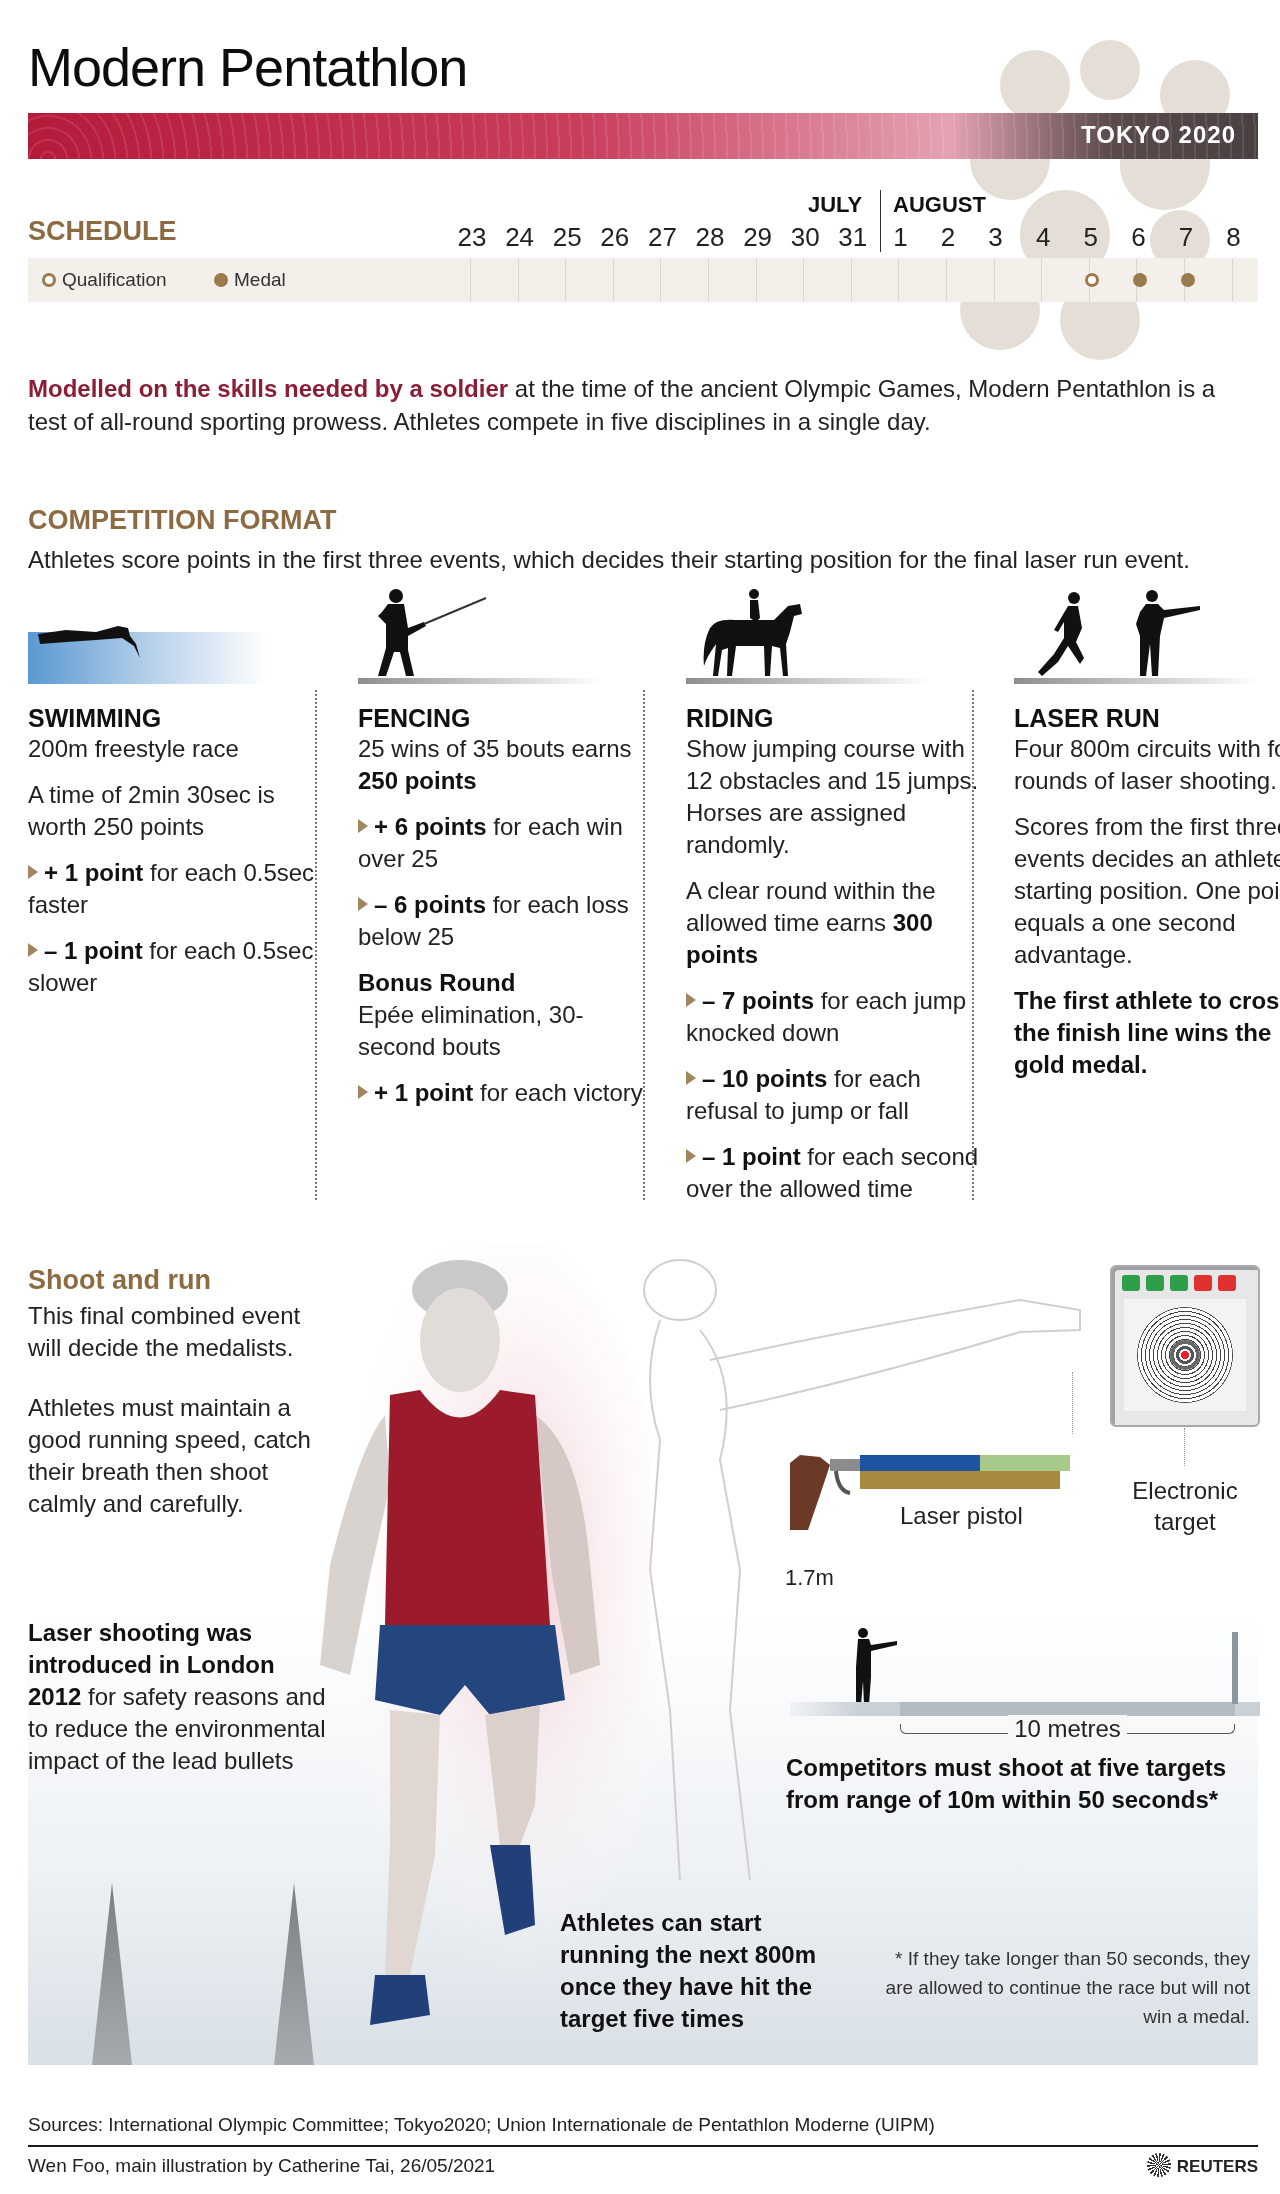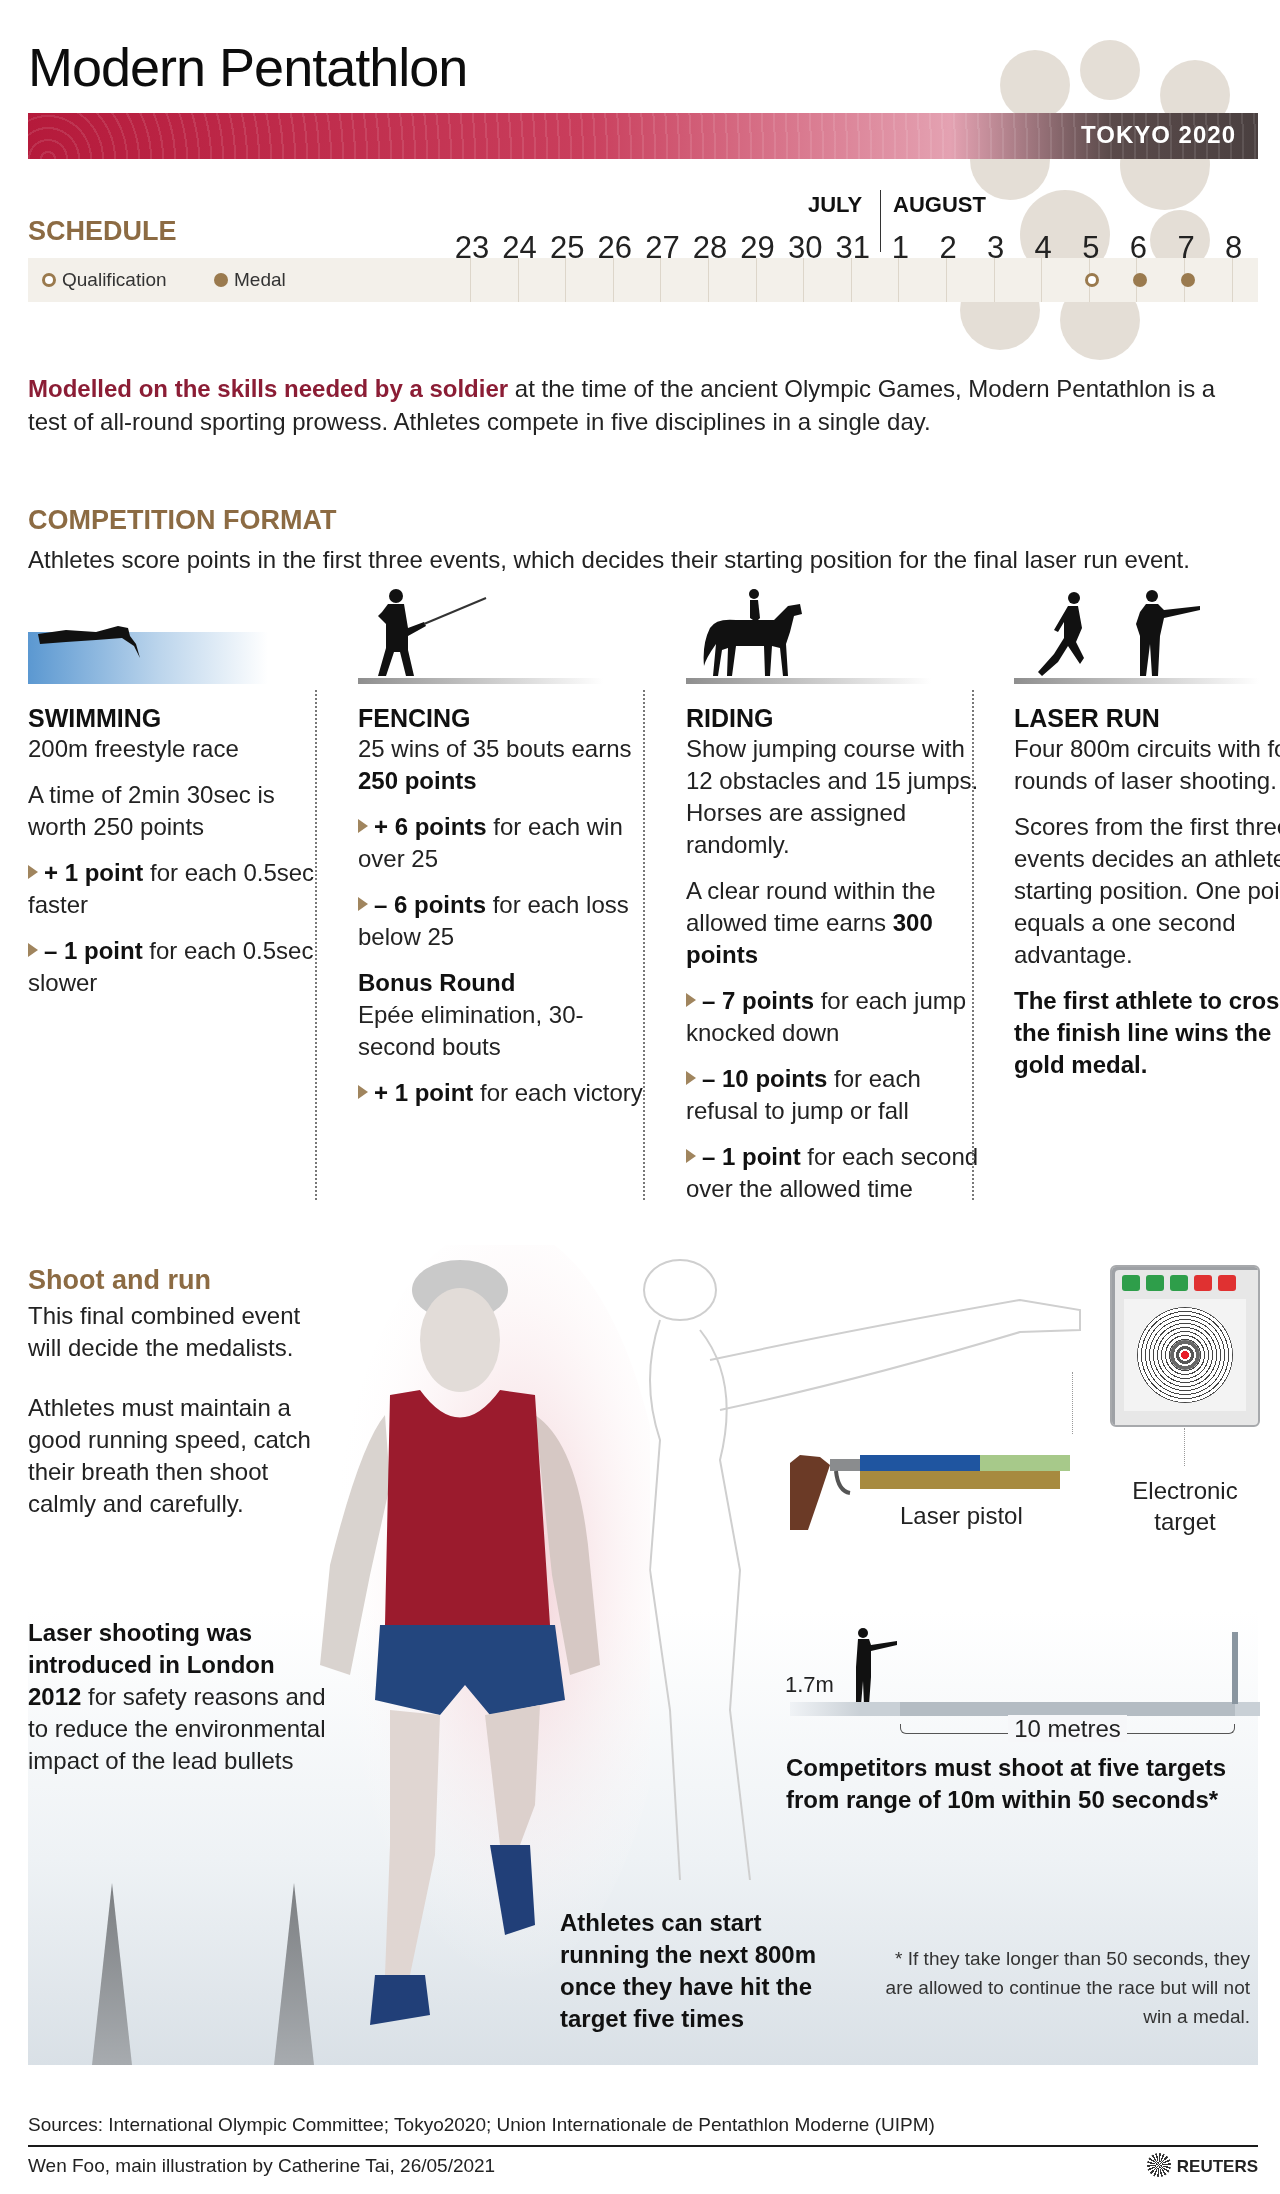--- a/index.html
+++ b/index.html
@@ -11,21 +11,21 @@
       repeating-radial-gradient(circle at 20px 46px, rgba(255,255,255,0.0) 0 6px, rgba(255,255,255,0.10) 6px 8px, rgba(255,255,255,0) 8px 12px),
       linear-gradient(90deg, #b51a3b 0%, #c93e5c 45%, #e4a2b2 75%, #5a4a4a 88%, #4a4040 100%); }
   .banner-label { right: 22px; top: 8px; color: #ffffff; font-size: 24px; font-weight: bold; letter-spacing: 1px; }
   .blossoms { left: 960px; top: 40px; width: 320px; height: 330px; pointer-events: none; }
   .blossom { position: absolute; border-radius: 50%; background: rgba(205,195,180,0.55); }
 
   .sched-head { left: 28px; top: 216px; font-size: 27px; font-weight: bold; color: #8c6b43; }
   .month { font-size: 22px; font-weight: bold; color: #111; top: 192px; }
   .month-sep { left: 880px; top: 190px; width: 1px; height: 62px; background: #333; }
   .days { top: 222px; left: 448px; width: 810px; height: 30px; }
-  .day { position: absolute; width: 48px; text-align: center; font-size: 31px; color: #222; margin-top: 8px; }
+  .day { position: absolute; width: 48px; text-align: center; font-size: 26px; color: #222; }
   .legend-row { left: 28px; top: 258px; width: 1230px; height: 44px; background: #f3f0ea; }
   .grid-line { position: absolute; top: 0; width: 1px; height: 44px; background: #ddd6ca; }
   .legend-item { position: absolute; top: 11px; font-size: 19px; color: #333; display: flex; align-items: center; gap: 6px; }
   .dot { display: inline-block; width: 14px; height: 14px; border-radius: 50%; background: #9a7a4e; }
   .dot.open { background: #fff; border: 3px solid #9a7a4e; }
   .sched-dot { position: absolute; top: 15px; }
 
   .intro { left: 28px; top: 372px; width: 1220px; font-size: 24px; line-height: 33px; color: #222; }
   .intro .lead { color: #8b1d35; font-weight: bold; }
 
@@ -60,21 +60,21 @@
   .rings { width: 96px; height: 96px; border-radius: 50%; background: repeating-radial-gradient(circle, #fff 0 3px, #444 3px 4px); display: flex; align-items: center; justify-content: center; }
   .bull { width: 30px; height: 30px; border-radius: 50%; background: radial-gradient(circle, #e8202a 0 4px, #fff 4px 6px, #555 6px 9px, #fff 9px 11px, #666 11px 15px); }
   .leader { position: absolute; width: 0; border-left: 1px dotted #999; }
 
   .pistol { left: 790px; top: 1435px; width: 290px; height: 100px; }
   .lbl { font-size: 24px; color: #222; text-align: center; }
   .lbl-pistol { left: 900px; top: 1502px; }
   .lbl-target { left: 1105px; top: 1468px; width: 160px; line-height: 31px; margin-top: 7px; }
 
   .range { left: 790px; top: 1615px; width: 470px; height: 160px; }
-  .range-label { left: 785px; top: 1672px; font-size: 22px; color: #222; }
+  .range-label { left: 785px; top: 1565px; font-size: 22px; color: #222; }
   .range-track { position: absolute; left: 0; top: 87px; width: 470px; height: 14px; background: linear-gradient(90deg,#f0f3f6 0%,#c9d0d6 15%); }
   .range-mid { position: absolute; left: 110px; top: 87px; width: 335px; height: 14px; background: #b4bcc3; }
   .range-post { position: absolute; left: 442px; top: 17px; width: 6px; height: 72px; background: #8a96a0; }
   .bracket { position: absolute; left: 110px; top: 109px; width: 335px; height: 10px; border: 1px solid #555; border-top: none; border-radius: 0 0 6px 6px; }
   .range-dist { position: absolute; left: 0; top: 100px; width: 555px; text-align: center; font-size: 24px; color: #222; }
   .range-dist span { background: #f6f7f9; padding: 0 6px; }
   .range-note { left: 786px; top: 1752px; width: 470px; font-size: 24px; font-weight: bold; line-height: 32px; color: #111; }
 
   .panel { left: 28px; top: 1883px; width: 1230px; height: 182px; }
   .pylon { position: absolute; bottom: 0; width: 40px; height: 182px; background: linear-gradient(180deg,#7c7f82,#a7abaf); clip-path: polygon(50% 0, 100% 100%, 0 100%); }

